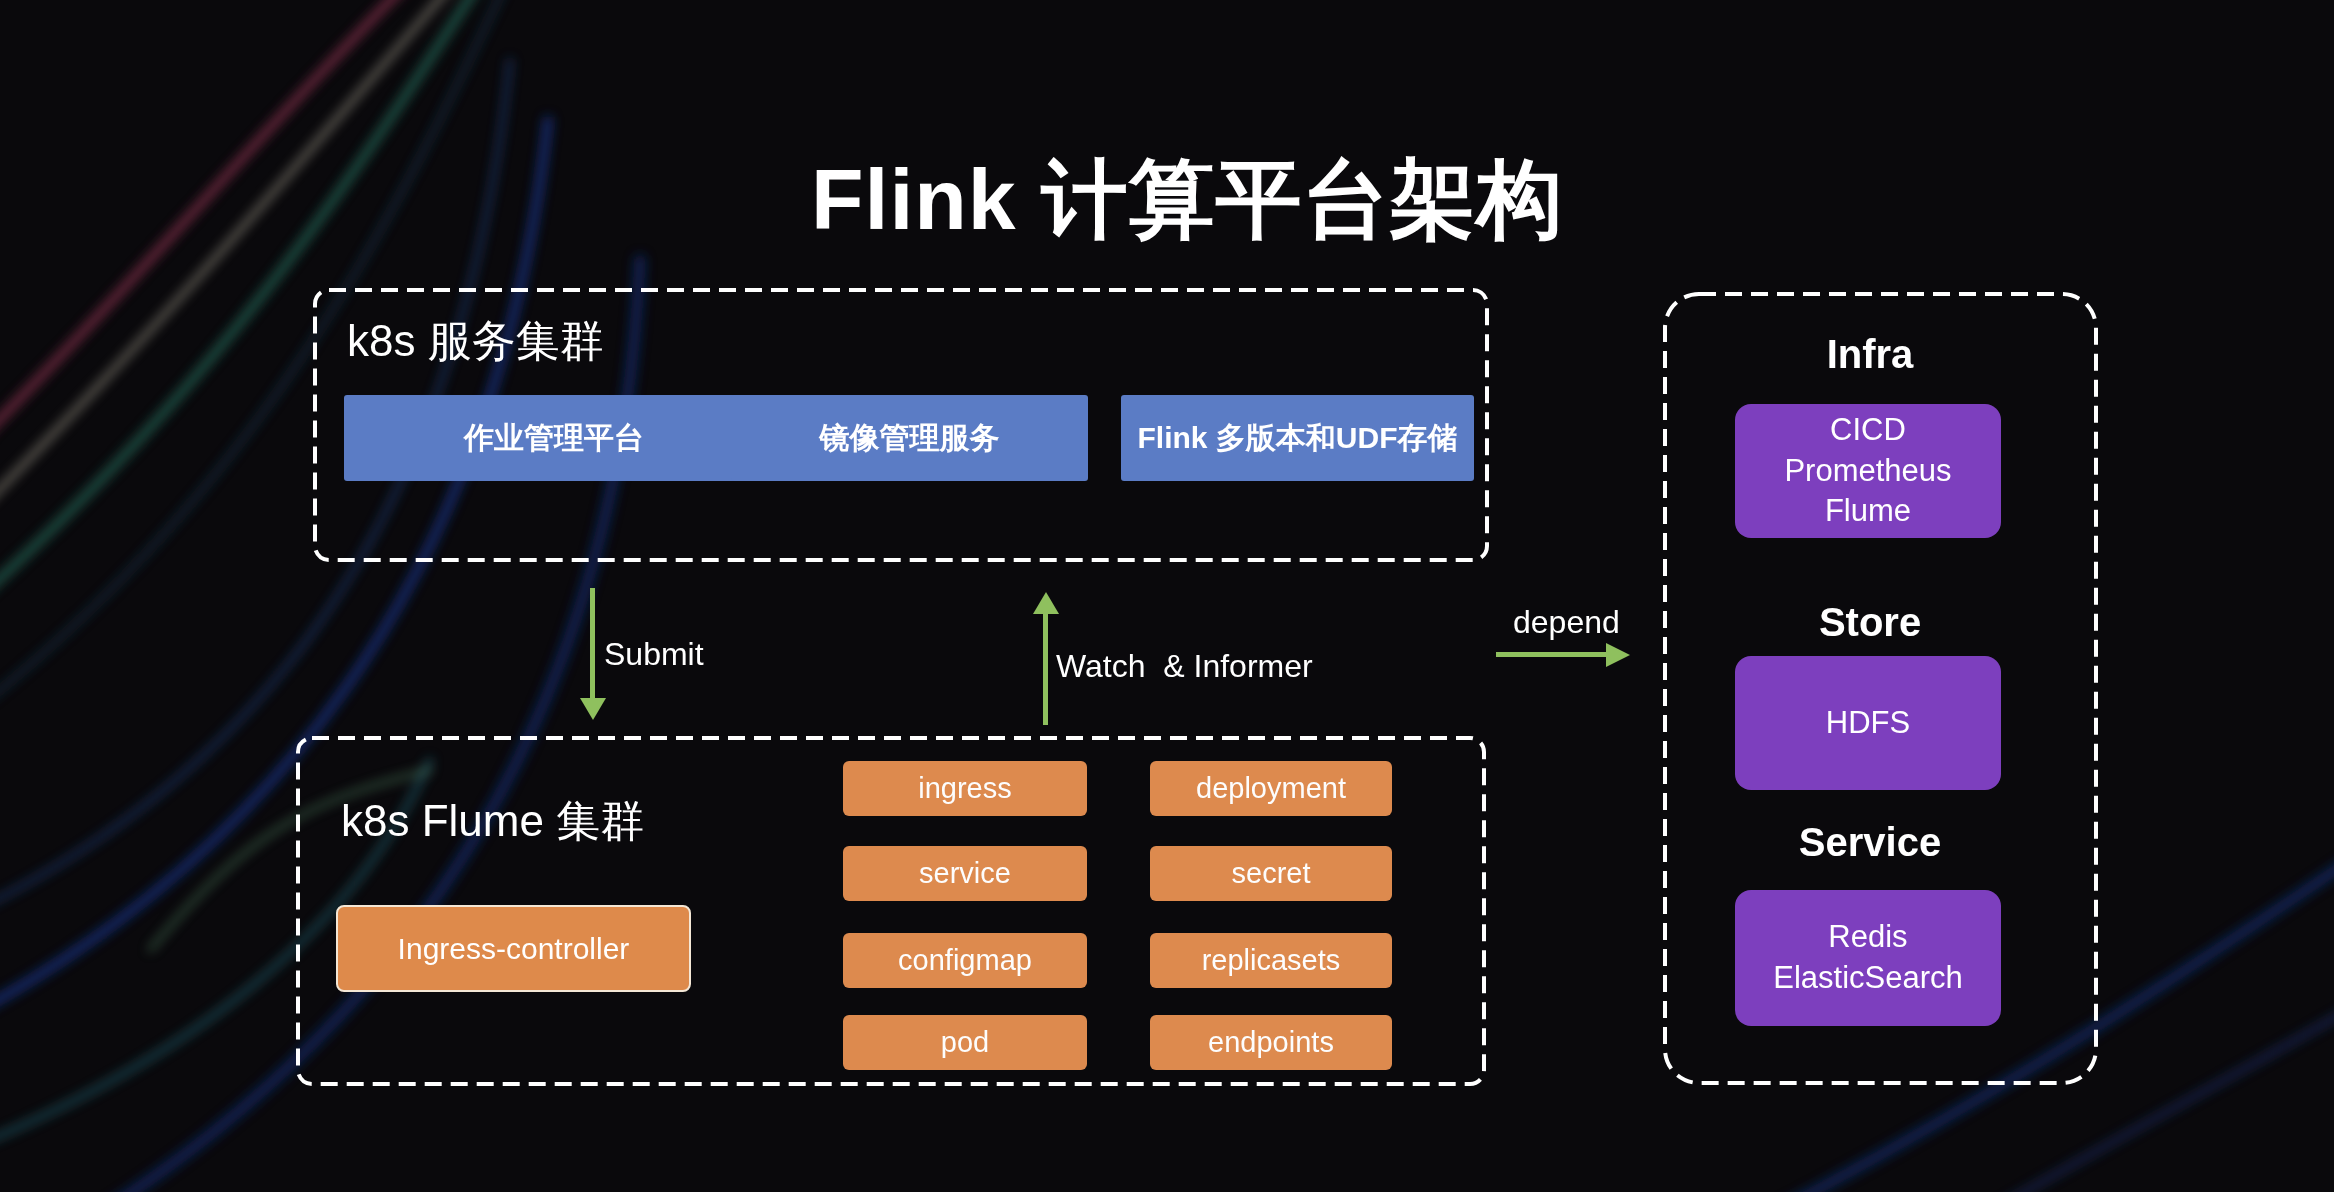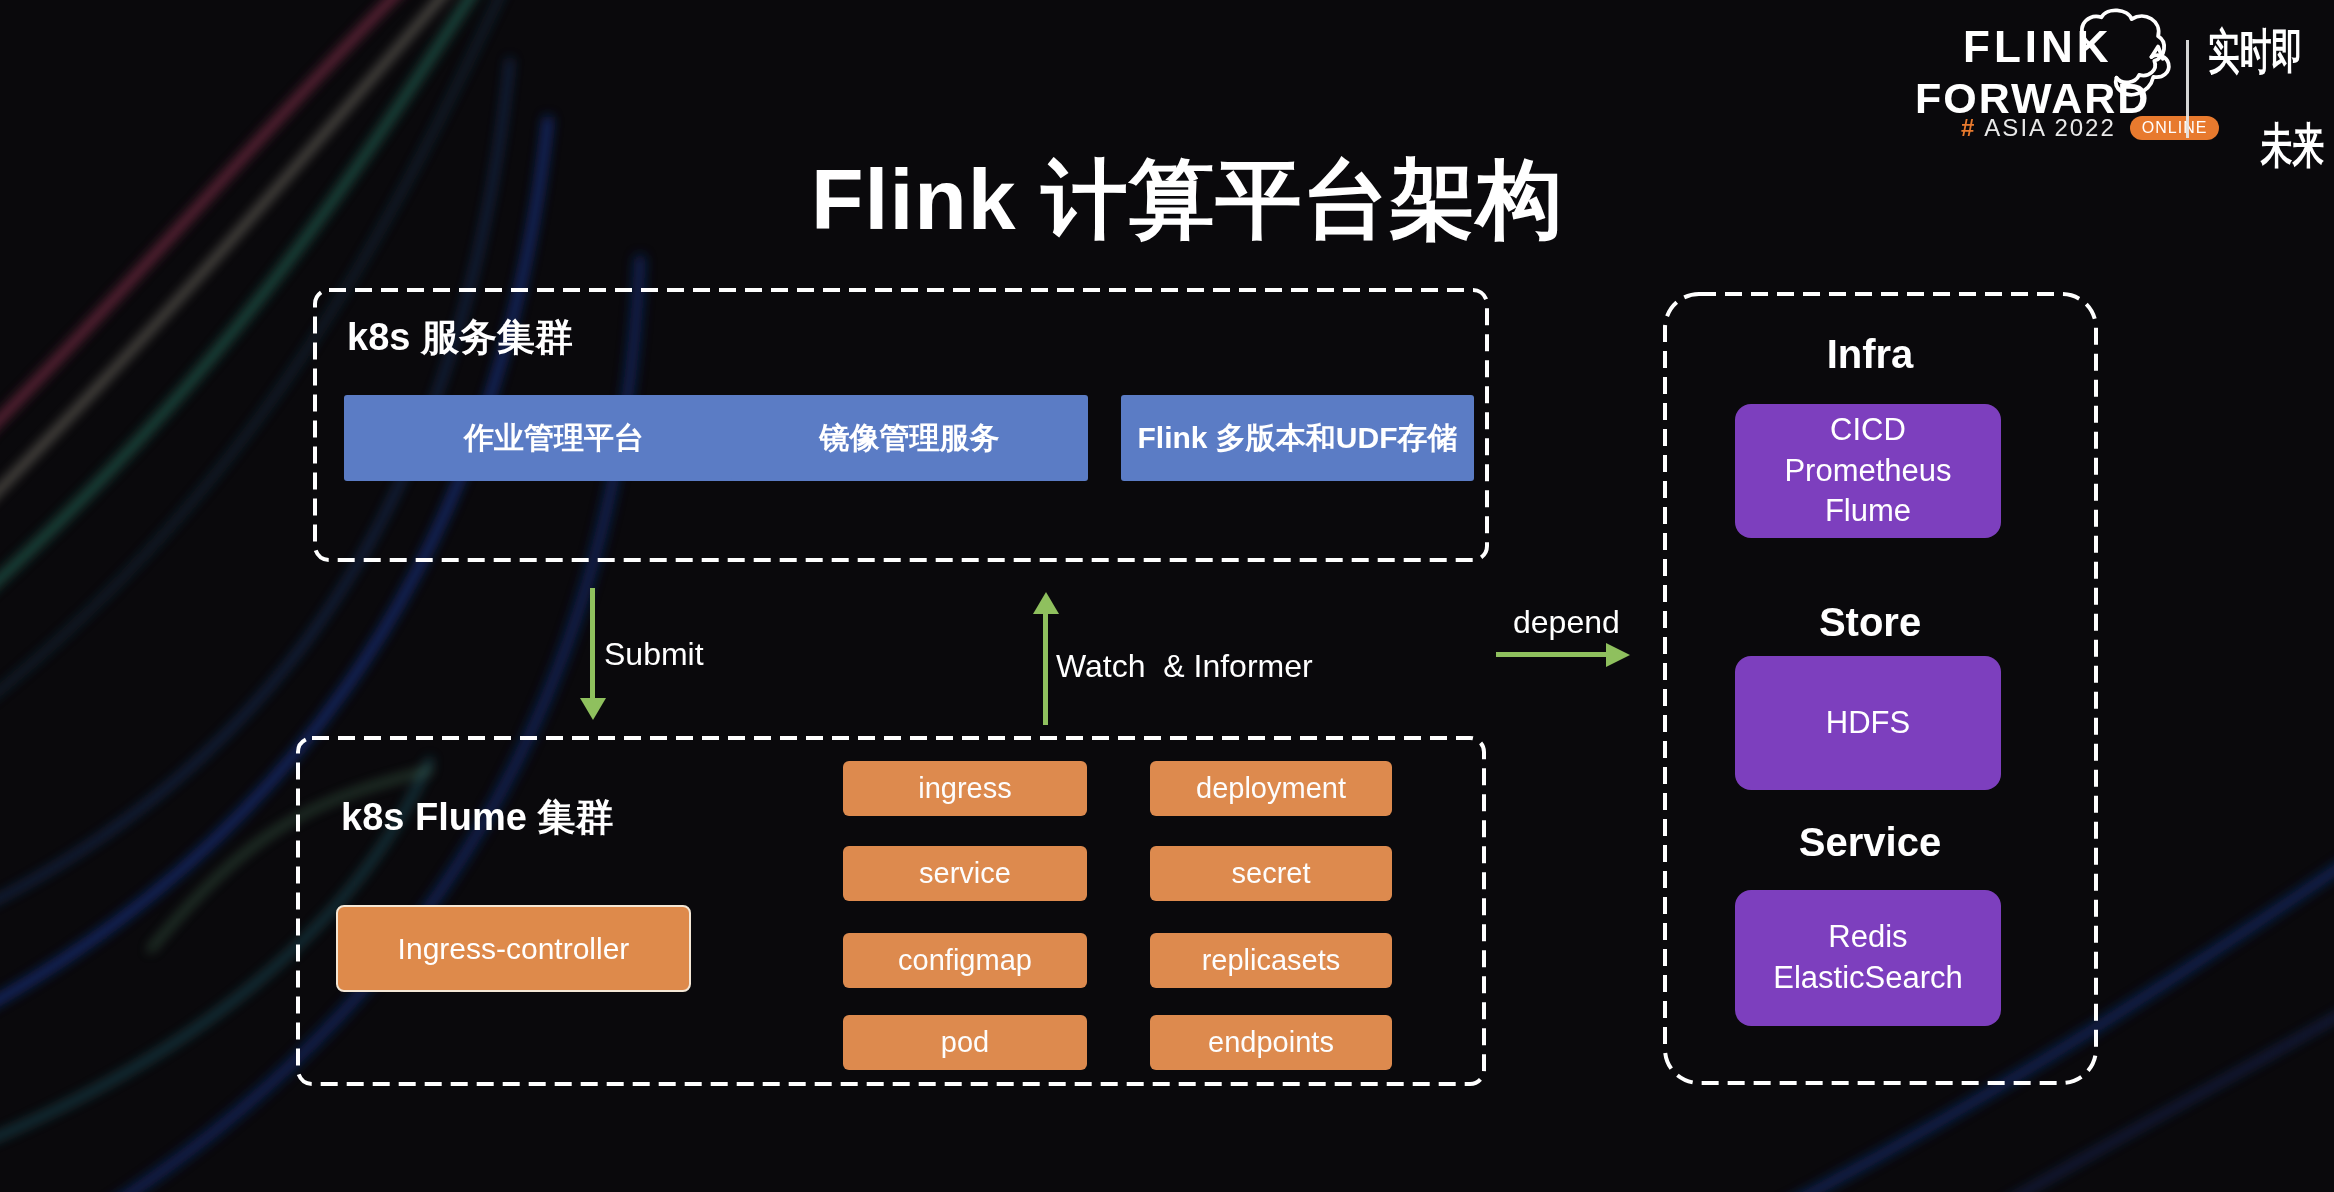--- a/index.html
+++ b/index.html
@@ -30,21 +30,21 @@
   .online-badge{
     margin-left:14px;background:#e87a2e;color:#fff;border-radius:12px;
     font-size:16px;letter-spacing:1px;padding:3px 12px;font-weight:400;
   }
   .logo-divider{position:absolute;left:281px;top:30px;width:3px;height:98px;background:#e6e6e6;opacity:.92;}
   .logo-tagline{
     position:absolute;left:303px;top:18px;font-size:48px;font-weight:700;line-height:.98;
     transform:scaleX(.66);transform-origin:left top;white-space:pre;letter-spacing:0;
   }
   
-  .panel-title{font-size:38px;font-weight:700;white-space:nowrap;}
+  .panel-title{font-size:44px;font-weight:400;white-space:nowrap;}
   
   .blue-box{
     background:#5b7cc5;border-radius:3px;display:flex;align-items:center;justify-content:center;
     font-size:30px;font-weight:700;height:86px;top:395px;
   }
   
   .arrow-line-v{width:5px;background:#8fc05e;}
   .arrow-line-h{height:5px;background:#8fc05e;}
   .arrow-head-down{width:0;height:0;border-left:13px solid transparent;border-right:13px solid transparent;border-top:22px solid #8fc05e;}
   .arrow-head-up{width:0;height:0;border-left:13px solid transparent;border-right:13px solid transparent;border-bottom:22px solid #8fc05e;}
@@ -99,39 +99,20 @@
   </svg>
 
   <svg id="dash-layer" width="2334" height="1192" viewBox="0 0 2334 1192">
     <g fill="none" stroke="#ffffff" stroke-width="4" stroke-dasharray="17 9">
       <rect x="315" y="290" width="1172" height="270" rx="14"></rect>
       <rect x="298" y="738" width="1186" height="346" rx="14"></rect>
       <rect x="1665" y="294" width="431" height="789" rx="34"></rect>
     </g>
   </svg>
 
-  <div class="abs logo">
-    <div class="logo-flink">FLINK</div>
-    <div class="logo-forward">FORWARD</div>
-    <svg class="logo-squirrel" width="104" height="100" viewBox="0 0 110 100">
-      <g fill="none" stroke="#fff" stroke-width="4" stroke-linecap="round" stroke-linejoin="round">
-        <path d="M16 36 C 2 24 12 4 30 9 C 36 -2 58 0 62 11 C 76 2 94 13 90 29 C 100 35 98 51 86 55 C 90 65 80 73 70 70 C 66 79 52 81 46 73"></path>
-        <path d="M46 73 C 42 85 56 94 68 90 C 77 87 83 81 85 72 C 95 74 103 67 101 58 C 99 50 90 47 83 51"></path>
-        <path d="M83 51 l 7 -11 l 5 13"></path>
-      </g>
-    </svg>
-    <div class="logo-asia-row">
-      <span class="logo-hash">#</span>
-      <span class="logo-event">ASIA 2022</span>
-      <span class="online-badge">ONLINE</span>
-    </div>
-    <div class="logo-divider"></div>
-    <div class="logo-tagline"><span>实时即</span><br>
-      <span>未来</span></div>
-  </div>
 
   <div class="abs page-title">Flink 计算平台架构</div>
 
   <div class="abs panel-title" style="left:347px;top:312px;">k8s 服务集群</div>
   <div class="abs blue-box" style="left:344px;width:420px;">作业管理平台</div>
   <div class="abs blue-box" style="left:731px;width:357px;">镜像管理服务</div>
   <div class="abs blue-box" style="left:1121px;width:353px;">Flink 多版本和UDF存储</div>
 
   <div class="abs arrow-line-v" style="left:590px;top:588px;height:112px;"></div>
   <div class="abs arrow-head-down" style="left:580px;top:698px;"></div>

